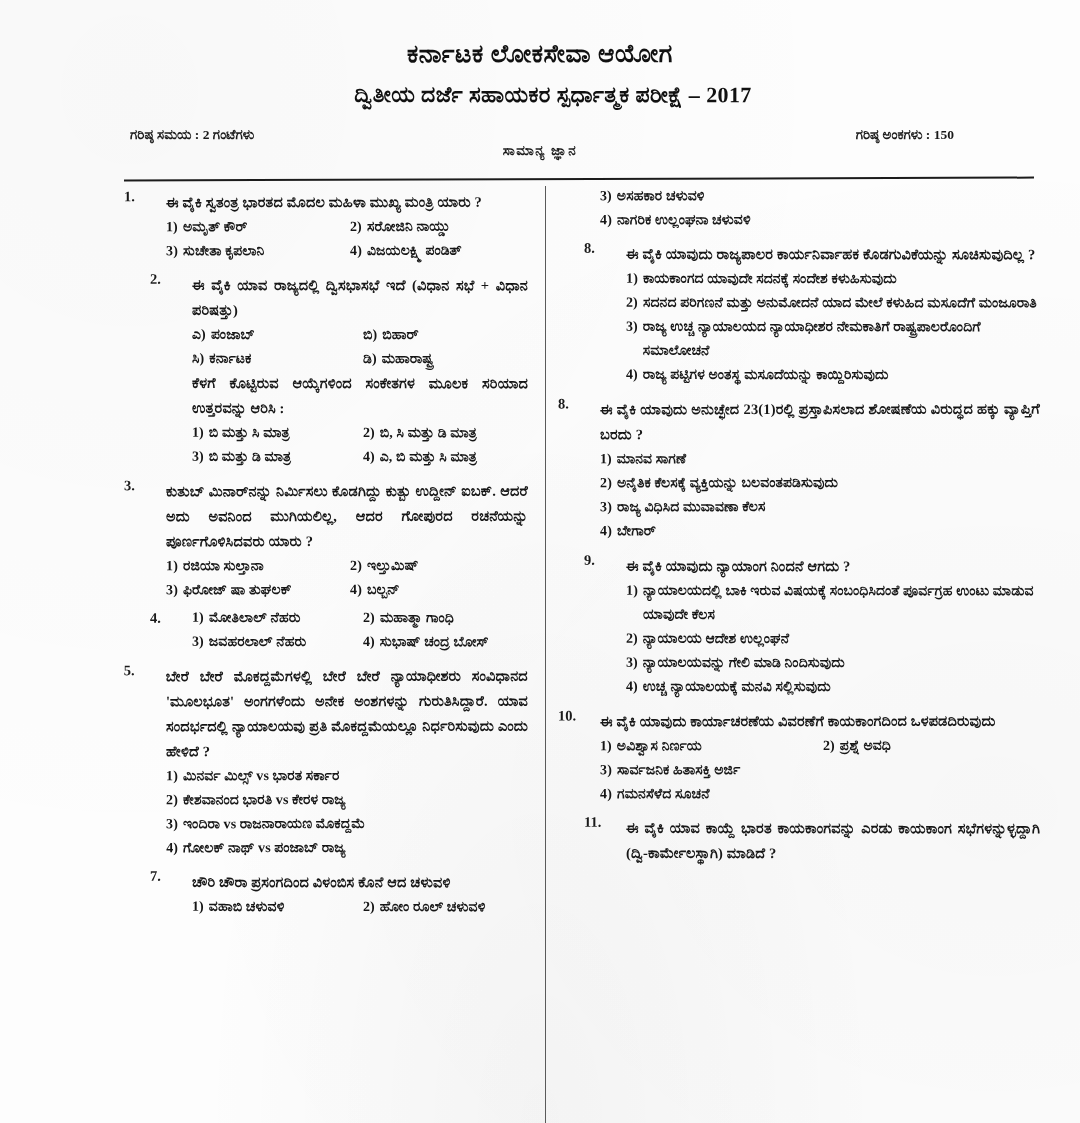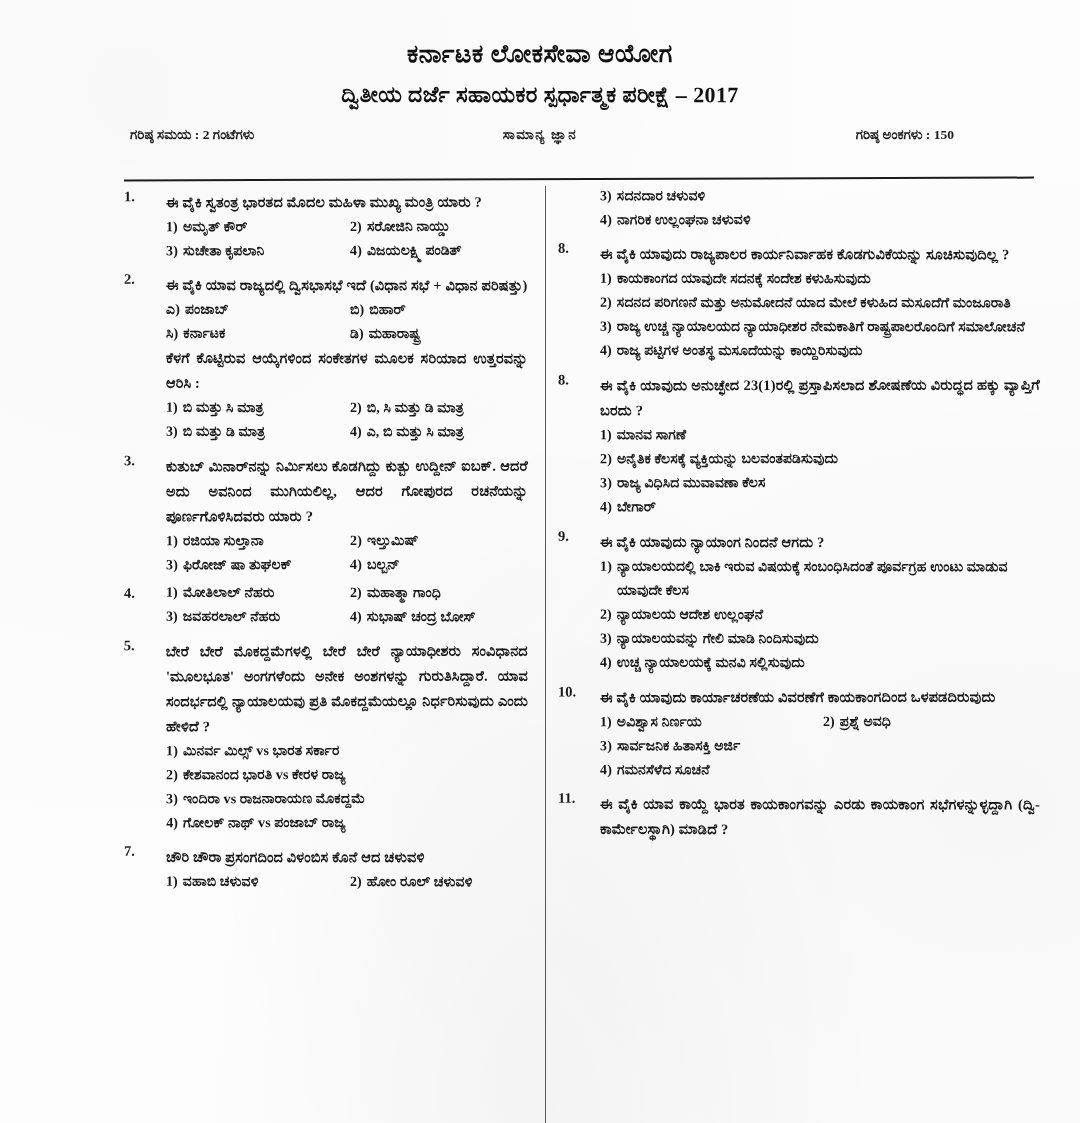--- a/index.html
+++ b/index.html
@@ -60,21 +60,21 @@
   }
   .meta-left {
     position: absolute;
     left: 130px;
     top: 0;
     white-space: nowrap;
   }
   .meta-center {
     position: absolute;
     left: 0; right: 0;
-    top: 0;
+    top: 16px;
     text-align: center;
     letter-spacing: 1.5px;
     white-space: nowrap;
   }
   .meta-right {
     position: absolute;
     right: 126px;
     top: 0;
     white-space: nowrap;
   }
@@ -174,21 +174,21 @@
     font-size: 14.5px;
     font-weight: bold;
     line-height: 1.72;
     color: #161616;
     text-align: justify;
     letter-spacing: 0.15px;
   }
 
   
   .skew-a { transform: rotate(-0.1deg); }
-  .skew-b { transform: rotate(0.07deg); }
+  .skew-b { transform: rotate(0.07deg); padding-left: 26px; }
 </style>
 </head>
 <body>
 
 <div class="page">
 
   <div class="hdr">
     <div class="hdr-org skew-a">ಕರ್ನಾಟಕ ಲೋಕಸೇವಾ ಆಯೋಗ</div>
     <div class="hdr-exam skew-b">ದ್ವಿತೀಯ ದರ್ಜೆ ಸಹಾಯಕರ ಸ್ಪರ್ಧಾತ್ಮಕ ಪರೀಕ್ಷೆ – 2017</div>
   </div>
@@ -360,21 +360,21 @@
           </div>
         </div>
       </div>
     <div class="col col-right" id="col-right">
         <div class="q skew-a">
           <div class="q-num"></div>
           <div class="q-body">
             <div class="opts-stack">
               <div class="opt">
                 <span class="opt-lbl">3)</span>
-                <span class="opt-txt">ಸದನದಾರ ಚಳುವಳಿ</span>
+                <span class="opt-txt">ಅಸಹಕಾರ ಚಳುವಳಿ</span>
               </div>
               <div class="opt">
                 <span class="opt-lbl">4)</span>
                 <span class="opt-txt">ನಾಗರಿಕ ಉಲ್ಲಂಘನಾ ಚಳುವಳಿ</span>
               </div>
             </div>
           </div>
         </div>
         <div class="q skew-b">
           <div class="q-num">8.</div>

